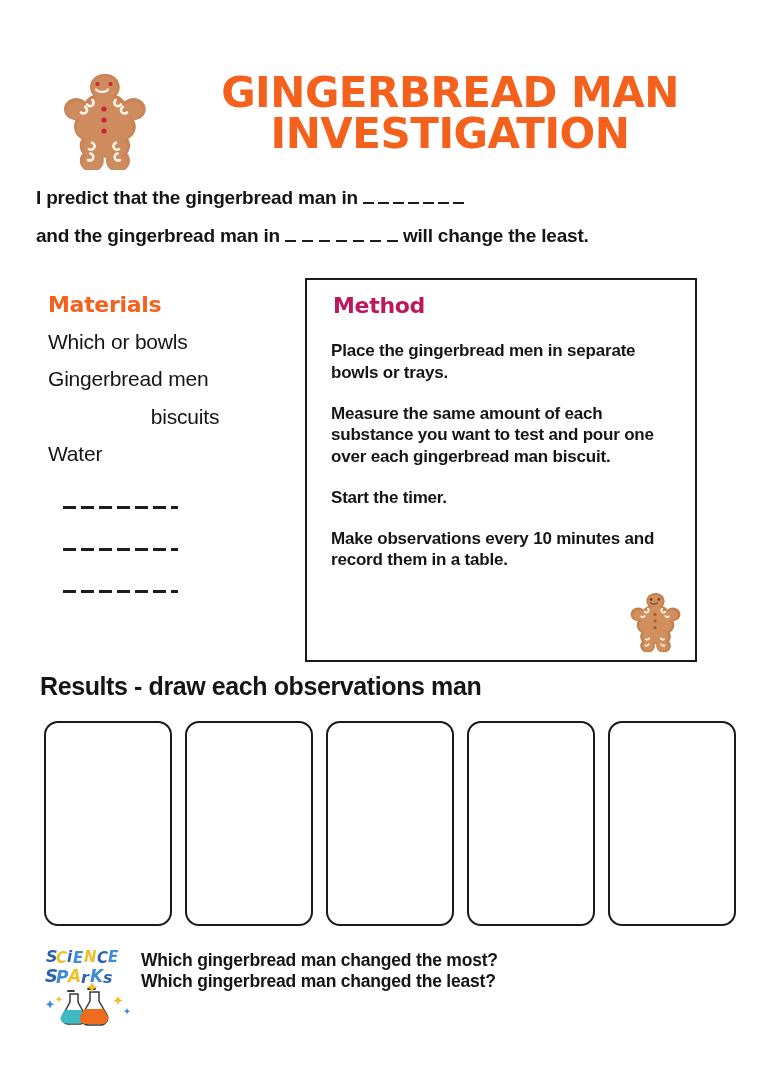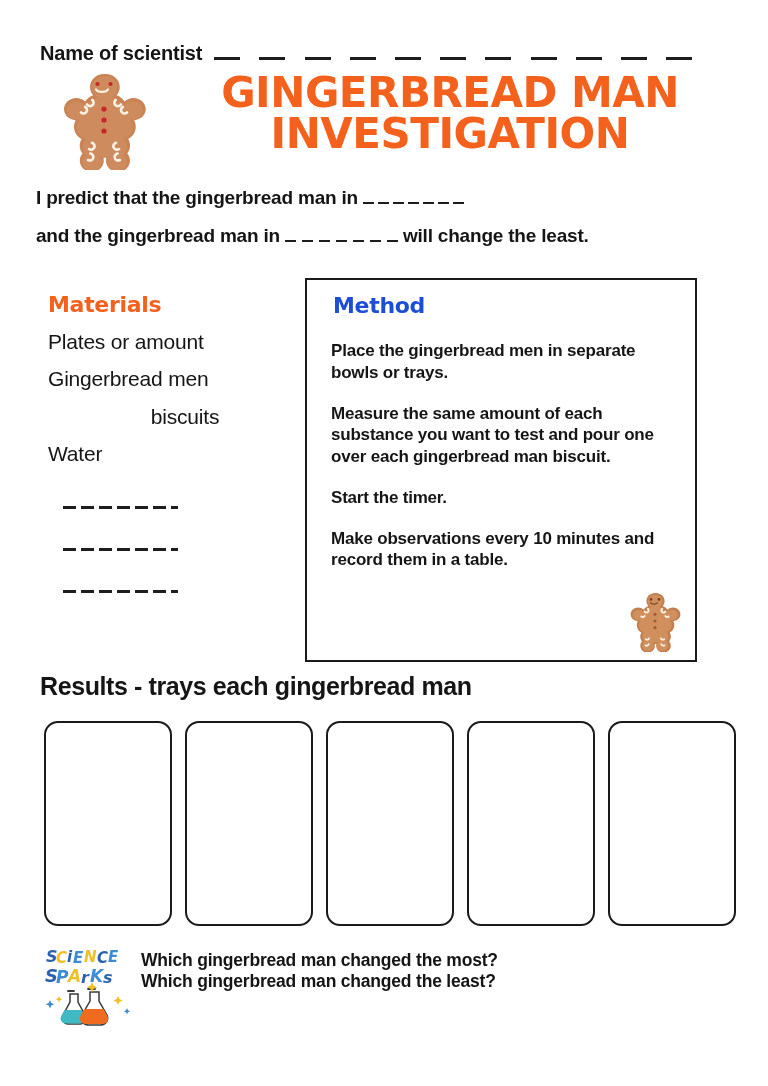--- a/index.html
+++ b/index.html
@@ -163,21 +163,21 @@
     border: 2.5px solid #1a1a1a;
     background: #ffffff;
     box-sizing: border-box;
   }
   .method-title {
     position: absolute;
     left: 26px;
     top: 13px;
     font-size: 22px;
     font-weight: bold;
-    color: #1d4ed8;
+    color: #be185d;
     font-family: "DejaVu Sans", sans-serif;
     letter-spacing: -0.3px;
   }
   .method-steps {
     position: absolute;
     left: 24px;
     top: 60px;
     width: 352px;
   }
   .method-step {
@@ -264,36 +264,20 @@
     right: 0;
     height: 3px;
     background-image: repeating-linear-gradient(to right, #1d1d1d 0px, #1d1d1d 3px, transparent 3px, transparent 6px);
   }
 </style>
 </head>
 <body>
 
 <div id="page">
 
-  <div class="name-row">
-    <span class="name-label">Name of scientist</span>
-    <span class="name-dashes" id="name-dashes" style="width: 478px;">
-        <span class="dash" style="left: 0px;"></span>
-        <span class="dash" style="left: 45.2px;"></span>
-        <span class="dash" style="left: 90.4px;"></span>
-        <span class="dash" style="left: 135.6px;"></span>
-        <span class="dash" style="left: 180.8px;"></span>
-        <span class="dash" style="left: 226px;"></span>
-        <span class="dash" style="left: 271.2px;"></span>
-        <span class="dash" style="left: 316.4px;"></span>
-        <span class="dash" style="left: 361.6px;"></span>
-        <span class="dash" style="left: 406.8px;"></span>
-        <span class="dash" style="left: 452px;"></span>
-      </span>
-  </div>
 
   <div class="title-block">
     <svg class="gbman-large" viewBox="0 0 92 100">
       <g>
         <path d="M46 4c-8 0-14 6-14 13 0 3.2 1.2 6.1 3.2 8.3-3.4 1.3-6.2 3.4-8 6.1-2.5-2.2-5.6-3.5-8.8-3.5-7 0-12.4 5-12.4 11.2 0 6 5 10.8 11.6 11.1-1 2-1.6 4.2-1.6 6.5 0 5.3 3 9.9 7.6 12.3-1.2 2-1.9 4.2-1.9 6.6 0 3 1 5.7 2.8 7.9-1.7 2-2.7 4.5-2.7 7.2 0 6.2 5.4 11.3 12 11.3s12-5.1 12-11.3c0-1-0.15-2-0.42-2.9h3.0c-0.27 0.93-0.42 1.9-0.42 2.9 0 6.2 5.4 11.3 12 11.3s12-5.1 12-11.3c0-2.7-1-5.2-2.7-7.2 1.75-2.2 2.8-4.9 2.8-7.9 0-2.4-0.7-4.6-1.9-6.6 4.6-2.4 7.6-7 7.6-12.3 0-2.3-0.6-4.5-1.6-6.5 6.6-0.3 11.6-5.1 11.6-11.1 0-6.2-5.4-11.2-12.4-11.2-3.2 0-6.3 1.3-8.8 3.5-1.8-2.7-4.6-4.8-8-6.1 2-2.2 3.2-5.1 3.2-8.3 0-7-6-13-14-13z" fill="#C98355"></path>
         <path d="M46 6.5c-6.6 0-11.8 5-11.8 11 0 3.0 1.3 5.7 3.4 7.7l2.2 2.1-2.9 1.1c-3.0 1.15-5.4 3.0-6.9 5.3l-1.7 2.6-2.2-2.0c-2.1-1.9-4.7-2.9-7.4-2.9-5.7 0-10.1 4-10.1 9.0 0 4.8 4.2 8.8 9.6 9.0l3.4 0.12-1.6 3.0c-0.85 1.65-1.3 3.45-1.3 5.3 0 4.4 2.5 8.2 6.4 10.3l2.3 1.2-1.4 2.2c-1.0 1.6-1.55 3.4-1.55 5.3 0 2.45 0.85 4.65 2.3 6.4l1.4 1.7-1.55 1.55c-1.35 1.6-2.1 3.6-2.1 5.7 0 5.0 4.4 9.1 9.8 9.1s9.8-4.1 9.8-9.1c0-0.85-0.12-1.6-0.35-2.4l-0.9-3.0h7.6l-0.9 3.0c-0.23 0.8-0.35 1.55-0.35 2.4 0 5.0 4.4 9.1 9.8 9.1s9.8-4.1 9.8-9.1c0-2.1-0.75-4.1-2.1-5.7l-1.55-1.55 1.4-1.7c1.45-1.75 2.3-3.95 2.3-6.4 0-1.9-0.55-3.7-1.55-5.3l-1.4-2.2 2.3-1.2c3.9-2.1 6.4-5.9 6.4-10.3 0-1.85-0.45-3.65-1.3-5.3l-1.6-3.0 3.4-0.12c5.4-0.2 9.6-4.2 9.6-9.0 0-5-4.4-9.0-10.1-9.0-2.7 0-5.3 1.0-7.4 2.9l-2.2 2.0-1.7-2.6c-1.5-2.3-3.9-4.15-6.9-5.3l-2.9-1.1 2.2-2.1c2.1-2.0 3.4-4.7 3.4-7.7 0-6-5.2-11-11.8-11z" fill="#CE8C5E"></path>
         <path d="M29 34.5c1.6 2.0 4.0 2.2 5.6 0.6 1.5-1.5 1.2-3.7-0.3-5.2" fill="none" stroke="#FCF3E7" stroke-width="2.6" stroke-linecap="round"></path>
         <path d="M23 42.5c1.9 1.6 4.3 1.3 5.5-0.6 1.1-1.8 0.4-3.9-1.4-5.0" fill="none" stroke="#FCF3E7" stroke-width="2.6" stroke-linecap="round"></path>
         <path d="M63 34.5c-1.6 2.0-4.0 2.2-5.6 0.6-1.5-1.5-1.2-3.7 0.3-5.2" fill="none" stroke="#FCF3E7" stroke-width="2.6" stroke-linecap="round"></path>
         <path d="M69 42.5c-1.9 1.6-4.3 1.3-5.5-0.6-1.1-1.8-0.4-3.9 1.4-5.0" fill="none" stroke="#FCF3E7" stroke-width="2.6" stroke-linecap="round"></path>
@@ -338,21 +322,21 @@
           <span class="dash" style="left: 68px; width: 11px;"></span>
           <span class="dash" style="left: 85px; width: 11px;"></span>
           <span class="dash" style="left: 102px; width: 11px;"></span>
         </span>
       <span>will change the least.</span>
     </div>
   </div>
 
   <div class="materials">
     <div class="materials-title">Materials</div>
-    <div class="mat-item">Plates or amount</div>
+    <div class="mat-item">Which or bowls</div>
     <div class="mat-item indent-wrap">
       <span>Gingerbread men</span>
       <span class="wrap2">biscuits</span>
     </div>
     <div class="mat-item">Water</div>
     <div class="mat-blanks" id="mat-blanks">
         <div class="mat-dashline" style="margin-top: 0px;">
           <span class="dash" style="left: 0px; width: 13px;"></span>
           <span class="dash" style="left: 18px; width: 13px;"></span>
           <span class="dash" style="left: 36px; width: 13px;"></span>
@@ -405,21 +389,21 @@
         <circle cx="39.5" cy="14.5" r="2.3" fill="#6E4426"></circle>
         <circle cx="52.5" cy="14.5" r="2.3" fill="#6E4426"></circle>
         <path d="M38.5 20c2.0 3.0 9.5 3.0 11.5 0" fill="none" stroke="#6E4426" stroke-width="1.8" stroke-linecap="round"></path>
         <circle cx="46" cy="39" r="2.6" fill="#9A6134"></circle>
         <circle cx="46" cy="50" r="2.6" fill="#9A6134"></circle>
         <circle cx="46" cy="61" r="2.6" fill="#9A6134"></circle>
       </g>
     </svg>
   </div>
 
-  <div class="results-title">Results - trays each gingerbread man</div>
+  <div class="results-title">Results - draw each observations man</div>
   <div class="results-boxes" id="results-boxes">
       <div class="result-box"></div>
       <div class="result-box"></div>
       <div class="result-box"></div>
       <div class="result-box"></div>
       <div class="result-box"></div>
     </div>
 
   <svg class="logo" viewBox="0 0 94 92">
     <g font-family="DejaVu Sans, sans-serif" font-weight="bold" font-style="italic">

